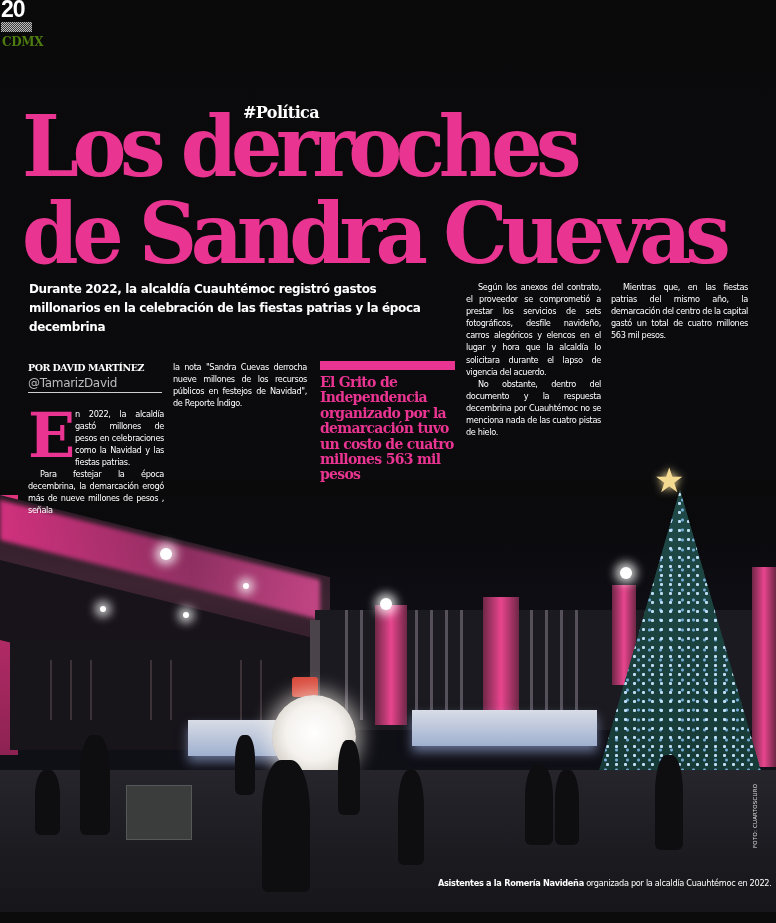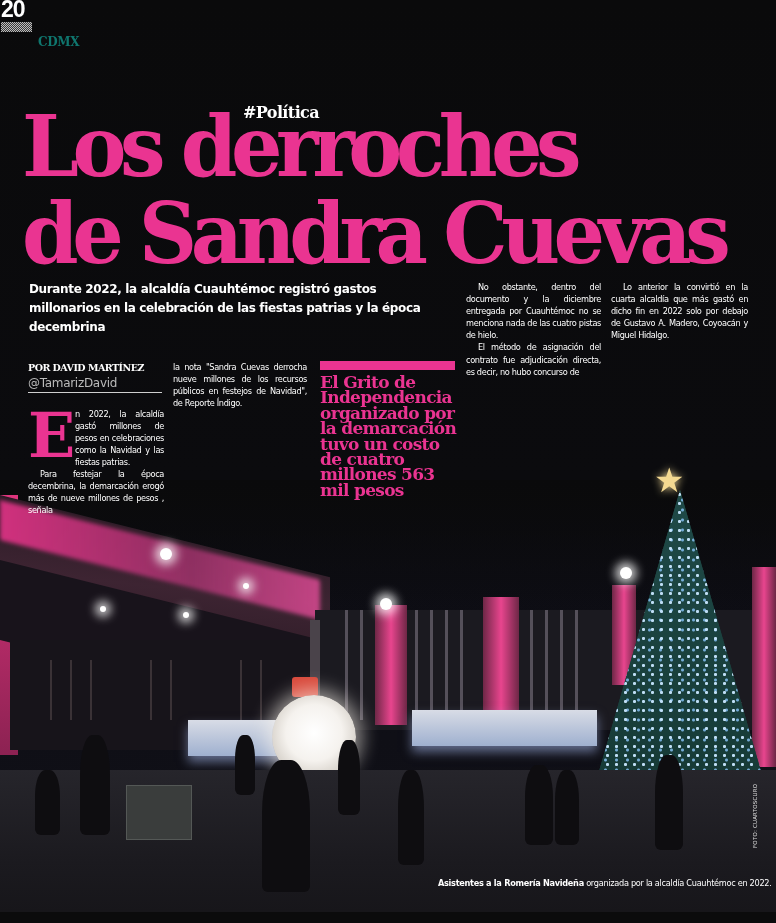--- a/index.html
+++ b/index.html
@@ -51,21 +51,21 @@
   .person { position:absolute; background:#0e0d10; border-radius: 40% 40% 6px 6px; }
   .crate { position:absolute; left:126px; top:785px; width:66px; height:55px; background:#3a3d3c; border:1px solid #545856; }
   .bottom-band { position:absolute; left:0; top:912px; width:776px; height:11px; background:#0b0b0c; }
 
   
   .page-num { position:absolute; left:1px; top:-2px; font-family:"Liberation Sans", sans-serif; font-weight:900;
               font-size:23px; letter-spacing:-1px; color:#fff; line-height:1; }
   .checker { position:absolute; left:1px; top:22px; width:31px; height:10px;
              background: repeating-conic-gradient(#bdbdbd 0 25%, #3a3a3a 0 50%) 0 0/2px 2px; }
   .section { position:absolute; left:2px; top:35px; font-family:"DejaVu Serif", serif; font-weight:bold;
-             font-size:12px; color:#0f766e; letter-spacing:-.3px;margin-left:36px; }
+             font-size:12px; color:#4d7c0f; letter-spacing:-.3px; }
   .hashtag { position:absolute; left:243px; top:103px; font-family:"DejaVu Serif", serif; font-weight:bold;
              font-size:16px; color:#fff; letter-spacing:-.6px; }
   .headline { position:absolute; left:22px; top:104px; width:760px; font-family:"DejaVu Serif", serif;
               font-weight:bold; font-size:81px; line-height:84px; color:#ea3491; letter-spacing:-6.5px;
               transform: scaleY(1.03); transform-origin: left top; }
   .headline span { display:block; white-space:nowrap; }
   .dek { position:absolute; left:29px; top:280px; width:410px; font-family:"DejaVu Sans", sans-serif;
          font-weight:bold; font-size:12px; line-height:19px; color:#fff; letter-spacing:-.35px; }
   .byline { position:absolute; left:28px; top:362px; font-family:"DejaVu Serif", serif; font-weight:bold;
             font-size:9.5px; color:#fff; letter-spacing:-.5px; }
@@ -76,21 +76,21 @@
               color:#fff; text-align:justify; letter-spacing:-.35px; }
   .col-text p { text-indent: 12px; }
   .col-text p.noindent { text-indent:0; }
   .dropcap { position:absolute; left:28px; top:410px; font-family:"DejaVu Serif", serif; font-weight:bold;
              font-size:62px; line-height:52px; color:#ea3491; }
   .col1-lead { left:75px; top:408px; width:89px; }
   .col1 { left:28px; top:468px; width:136px; }
   .col2 { left:173px; top:361px; width:134px; }
   .pull-bar { position:absolute; left:320px; top:361px; width:135px; height:9px; background:#ea3491; }
   .pull-quote { position:absolute; left:320px; top:375px; width:140px; font-family:"DejaVu Serif", serif;
-                font-weight:bold; font-size:17px; line-height:15.4px; color:#ea3491; letter-spacing:-.7px; }
+                font-weight:bold; font-size:14px; line-height:15.4px; color:#ea3491; letter-spacing:-.7px; }
   .col3 { left:466px; top:281px; width:135px; }
   .col4 { left:611px; top:281px; width:137px; }
 
   .caption { position:absolute; left:438px; top:878px; font-size:8.2px; color:#fff; letter-spacing:-.3px; white-space:nowrap; }
   .caption b { font-weight:bold; }
   .credit { position:absolute; left:752px; top:848px; font-size:5.5px; color:#d8d8d8; letter-spacing:.2px;
             transform: rotate(-90deg); transform-origin: left top; white-space:nowrap; }
 </style>
 </head>
 <body>
@@ -183,24 +183,24 @@
 </div>
 
 <div class="col-text col2">
   <p class="noindent">la nota "Sandra Cuevas derrocha nueve millones de los recursos públicos en festejos de Navidad", de Reporte Índigo.</p>
 </div>
 
 <div class="pull-bar"></div>
 <div class="pull-quote">El Grito de Independencia organizado por la demarcación tuvo un costo de cuatro millones 563 mil pesos</div>
 
 <div class="col-text col3">
-  <p>No obstante, dentro del documento y la diciembre entregada por Cuauhtémoc no se menciona nada de las cuatro pistas de hielo.</p>
-  <p>El método de asignación del contrato fue adjudicación directa, es decir, no hubo concurso de</p>
+  <p>Según los anexos del contrato, el proveedor se comprometió a prestar los servicios de sets fotográficos, desfile navideño, carros alegóricos y elencos en el lugar y hora que la alcaldía lo solicitara durante el lapso de vigencia del acuerdo.</p>
+  <p>No obstante, dentro del documento y la respuesta decembrina por Cuauhtémoc no se menciona nada de las cuatro pistas de hielo.</p>
 </div>
 
 <div class="col-text col4">
-  <p>Lo anterior la convirtió en la cuarta alcaldía que más gastó en dicho fin en 2022 solo por debajo de Gustavo A. Madero, Coyoacán y Miguel Hidalgo.</p>
+  <p>Mientras que, en las fiestas patrias del mismo año, la demarcación del centro de la capital gastó un total de cuatro millones 563 mil pesos.</p>
 </div>
 
 <div class="caption">
   <b>Asistentes a la Romería Navideña</b><span> organizada por la alcaldía Cuauhtémoc en 2022.</span>
 </div>
 <div class="credit">FOTO: CUARTOSCURO</div>
 
 </body></html>

